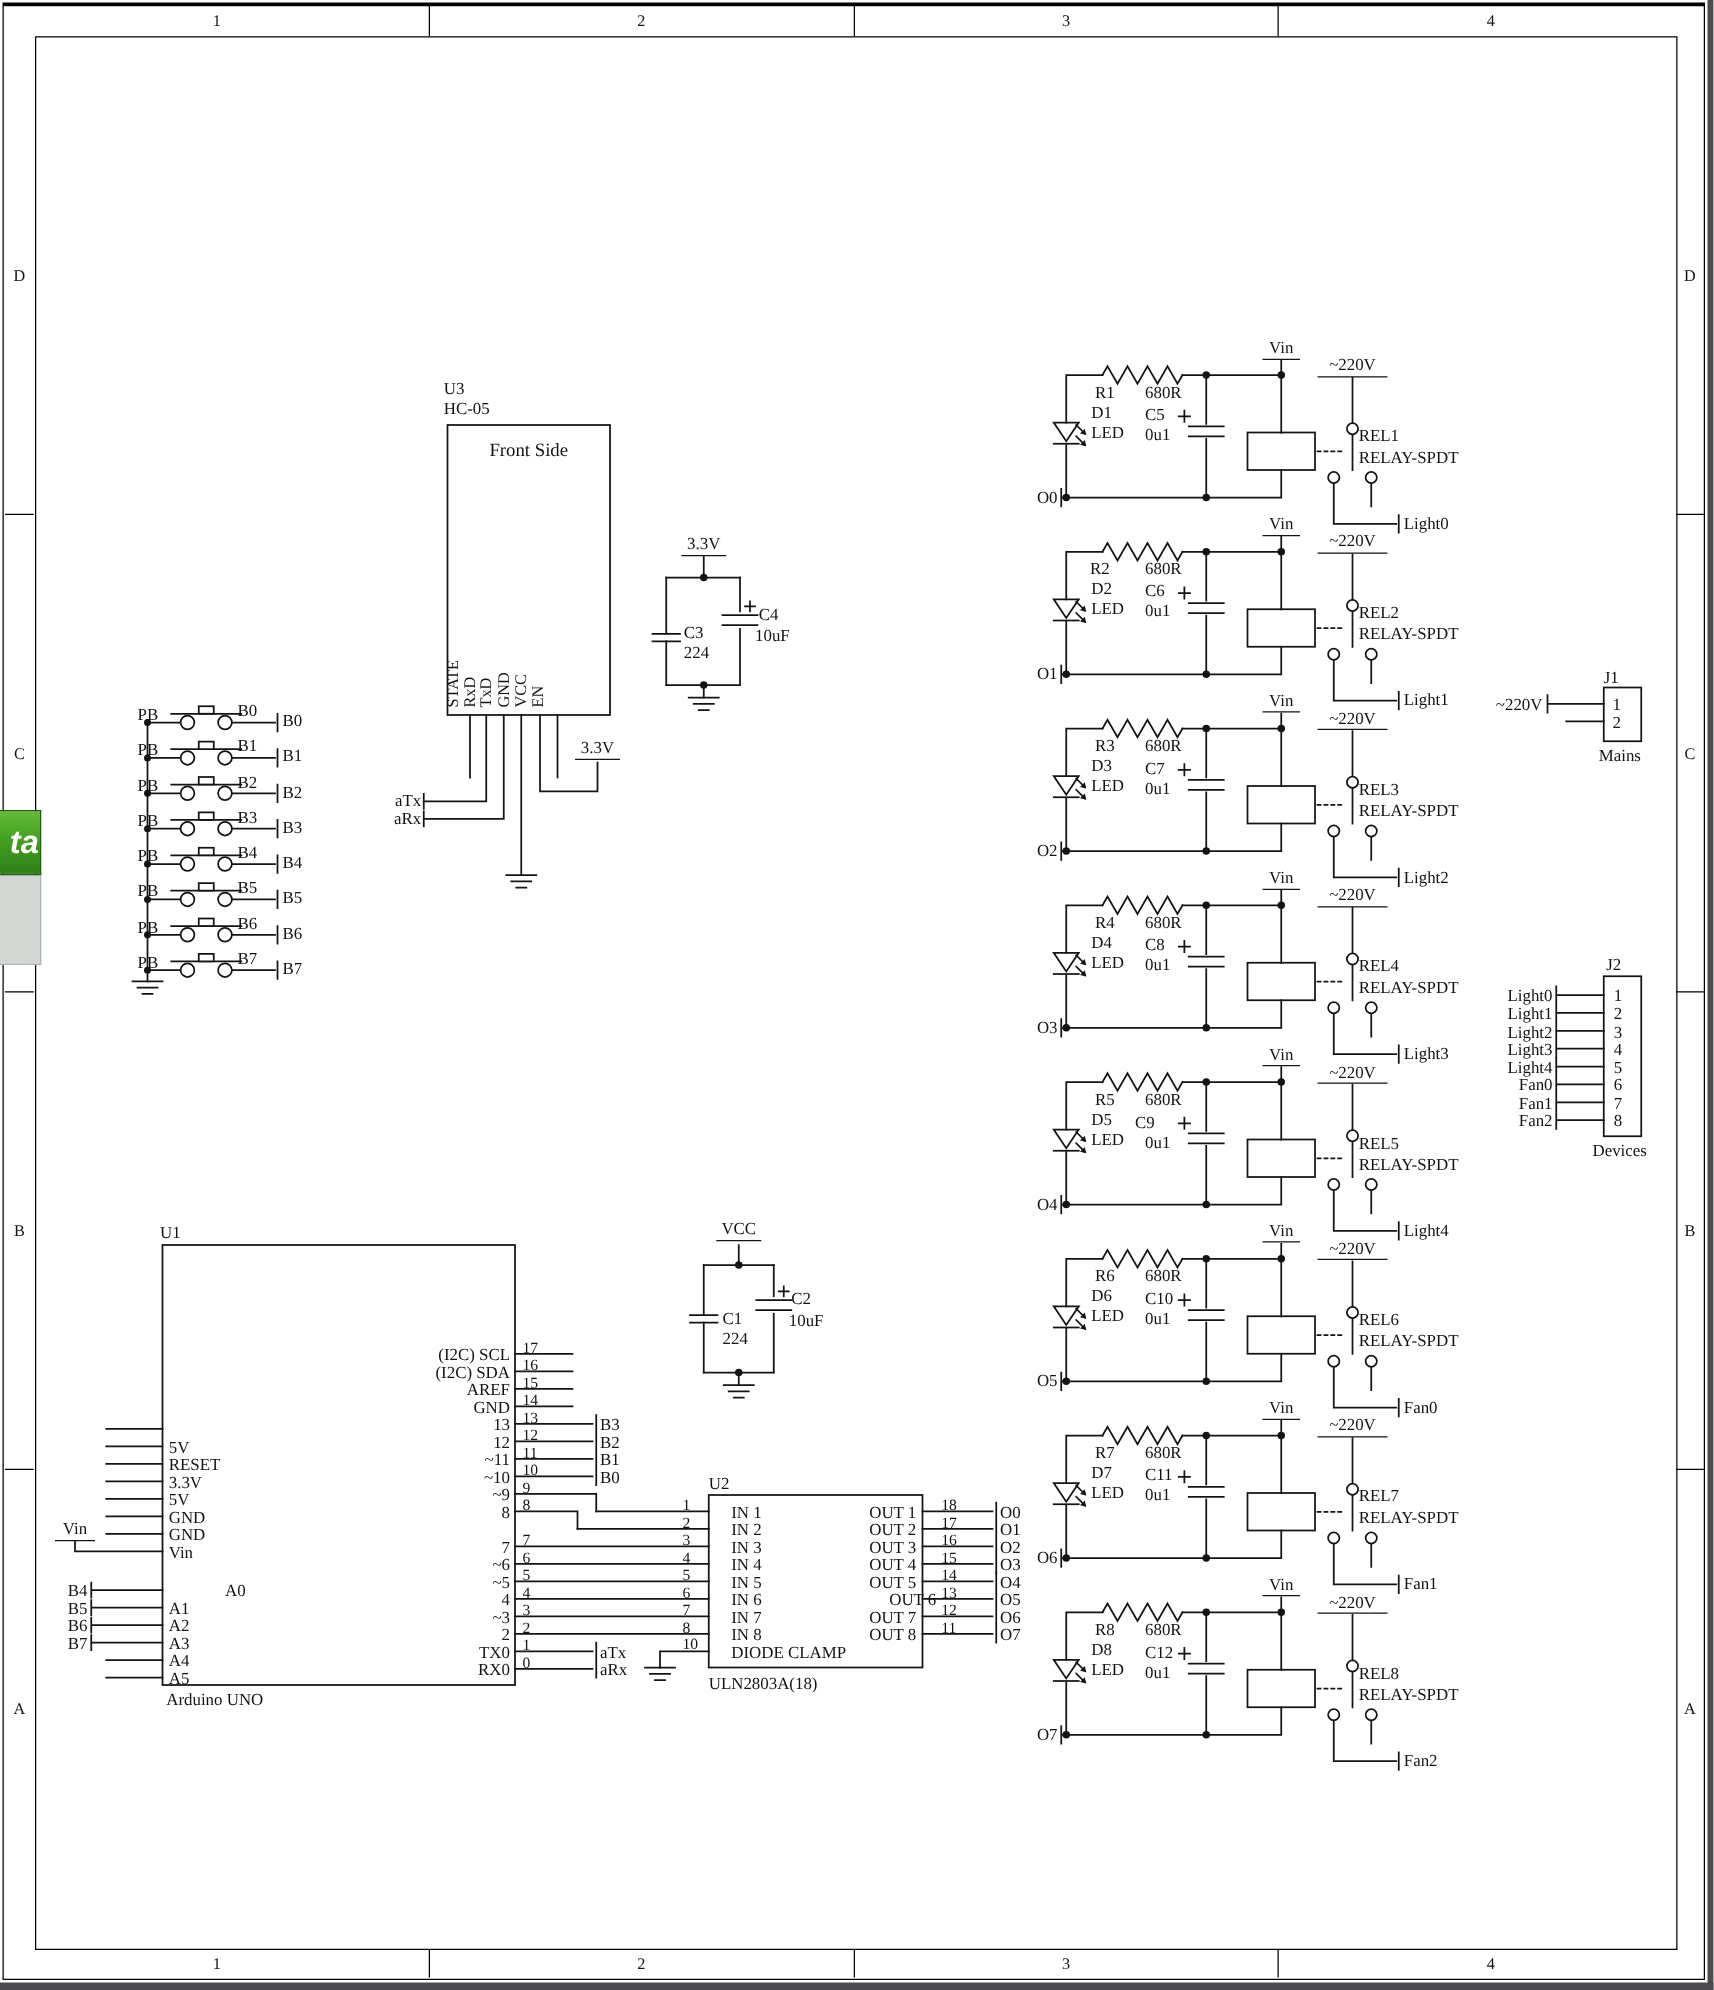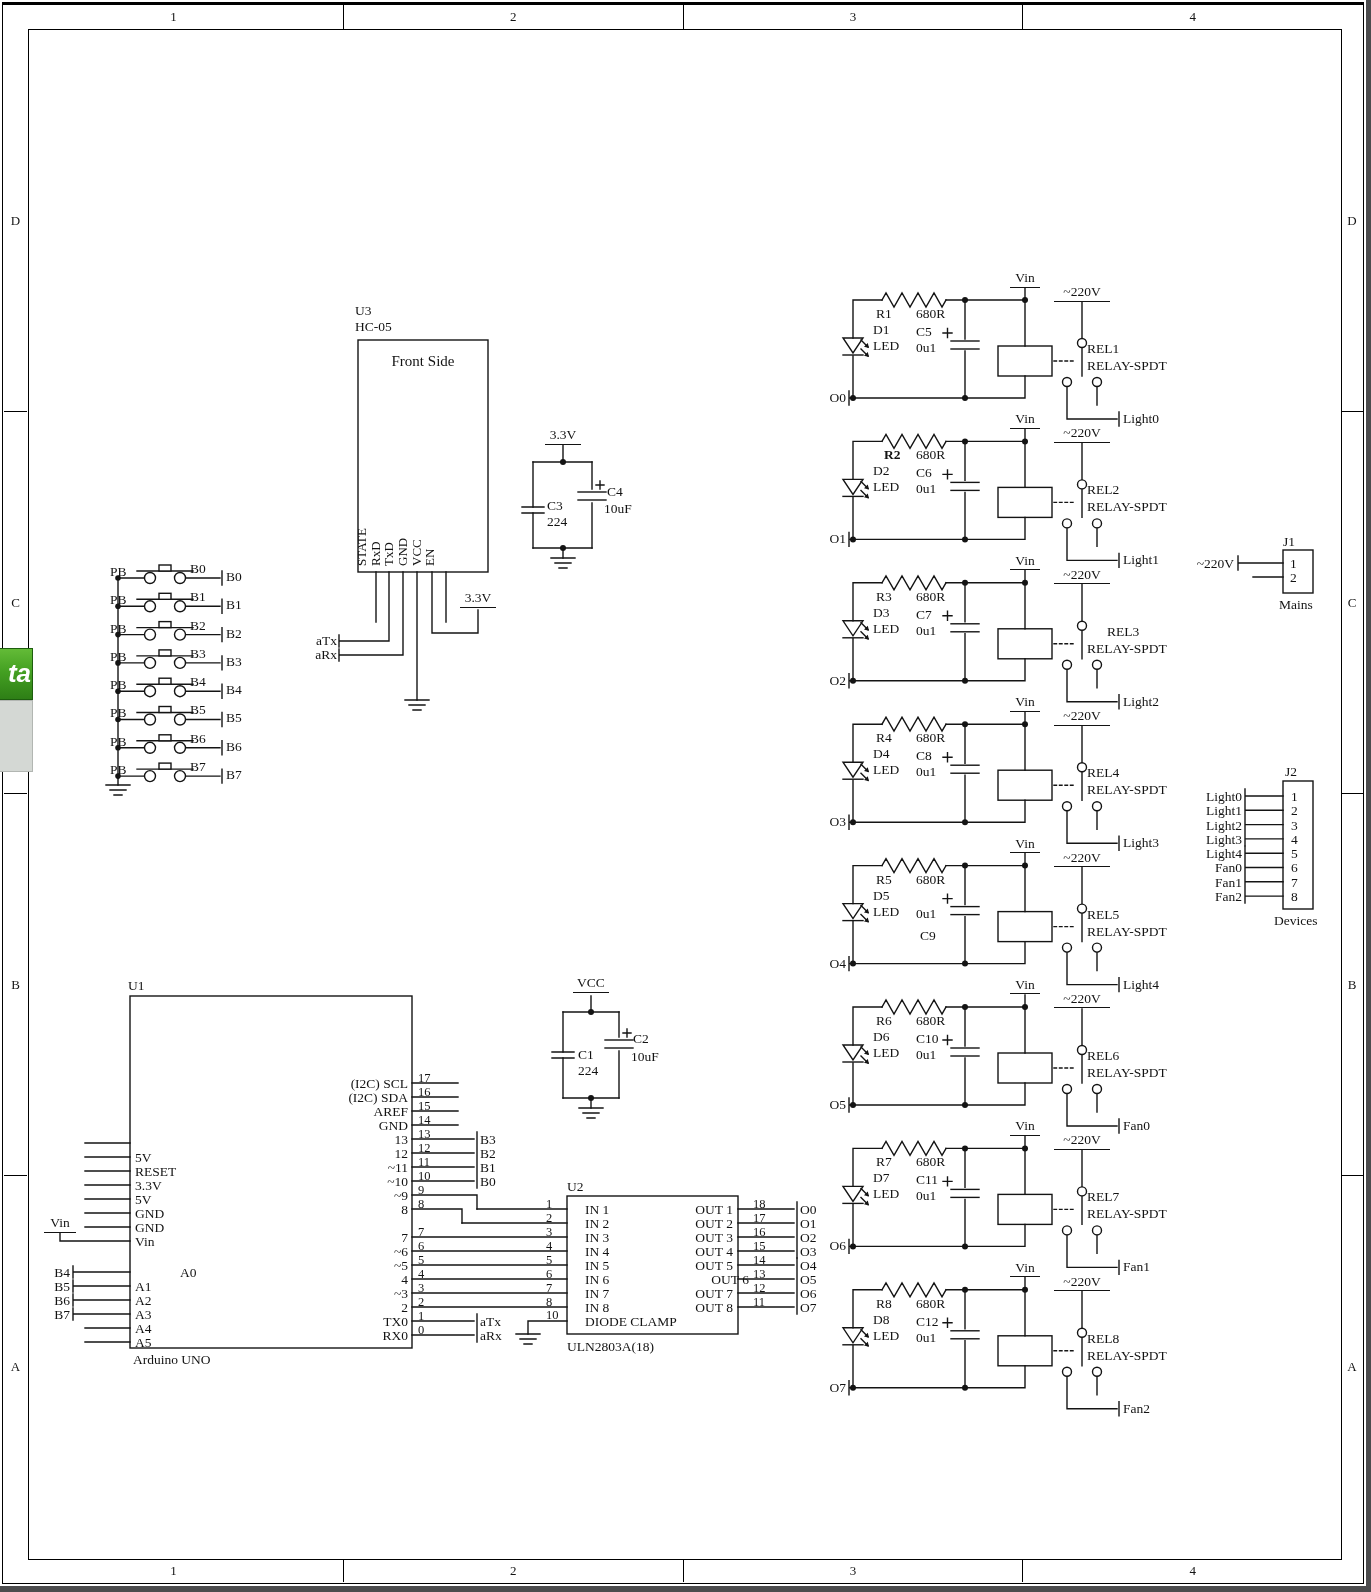--- a/index.html
+++ b/index.html
@@ -572,21 +572,21 @@
       <div class="lbl" style="left:96px;top:54px;">C5</div>
       <div class="lbl" style="left:96px;top:70px;">0u1</div>
       <div class="lbl pwr" style="left:190px;top:0;width:30px;">Vin</div>
       <div class="lbl pwr" style="left:234px;top:14px;width:56px;">~220V</div>
       <div class="lbl" style="left:267px;top:71px;">REL1</div>
       <div class="lbl" style="left:267px;top:88px;">RELAY-SPDT</div>
       <div class="lbl" style="left:303px;top:141px;">Light0</div>
     </div>
       <div class="relay-stage">
       <div class="lbl ra" style="left:0;top:120px;width:26px;">O1</div>
-      <div class="lbl" style="left:64px;top:36px;font-weight:bold;">R2</div>
+      <div class="lbl" style="left:52px;top:36px;">R2</div>
       <div class="lbl" style="left:96px;top:36px;">680R</div>
       <div class="lbl" style="left:53px;top:52px;">D2</div>
       <div class="lbl" style="left:53px;top:68px;">LED</div>
       <div class="lbl" style="left:96px;top:54px;">C6</div>
       <div class="lbl" style="left:96px;top:70px;">0u1</div>
       <div class="lbl pwr" style="left:190px;top:0;width:30px;">Vin</div>
       <div class="lbl pwr" style="left:234px;top:14px;width:56px;">~220V</div>
       <div class="lbl" style="left:267px;top:71px;">REL2</div>
       <div class="lbl" style="left:267px;top:88px;">RELAY-SPDT</div>
       <div class="lbl" style="left:303px;top:141px;">Light1</div>
@@ -594,21 +594,21 @@
       <div class="relay-stage">
       <div class="lbl ra" style="left:0;top:120px;width:26px;">O2</div>
       <div class="lbl" style="left:56px;top:36px;">R3</div>
       <div class="lbl" style="left:96px;top:36px;">680R</div>
       <div class="lbl" style="left:53px;top:52px;">D3</div>
       <div class="lbl" style="left:53px;top:68px;">LED</div>
       <div class="lbl" style="left:96px;top:54px;">C7</div>
       <div class="lbl" style="left:96px;top:70px;">0u1</div>
       <div class="lbl pwr" style="left:190px;top:0;width:30px;">Vin</div>
       <div class="lbl pwr" style="left:234px;top:14px;width:56px;">~220V</div>
-      <div class="lbl" style="left:267px;top:71px;margin-left:20px;">REL3</div>
+      <div class="lbl" style="left:267px;top:71px;">REL3</div>
       <div class="lbl" style="left:267px;top:88px;">RELAY-SPDT</div>
       <div class="lbl" style="left:303px;top:141px;">Light2</div>
     </div>
       <div class="relay-stage">
       <div class="lbl ra" style="left:0;top:120px;width:26px;">O3</div>
       <div class="lbl" style="left:56px;top:36px;">R4</div>
       <div class="lbl" style="left:96px;top:36px;">680R</div>
       <div class="lbl" style="left:53px;top:52px;">D4</div>
       <div class="lbl" style="left:53px;top:68px;">LED</div>
       <div class="lbl" style="left:96px;top:54px;">C8</div>
@@ -618,21 +618,21 @@
       <div class="lbl" style="left:267px;top:71px;">REL4</div>
       <div class="lbl" style="left:267px;top:88px;">RELAY-SPDT</div>
       <div class="lbl" style="left:303px;top:141px;">Light3</div>
     </div>
       <div class="relay-stage">
       <div class="lbl ra" style="left:0;top:120px;width:26px;">O4</div>
       <div class="lbl" style="left:56px;top:36px;">R5</div>
       <div class="lbl" style="left:96px;top:36px;">680R</div>
       <div class="lbl" style="left:53px;top:52px;">D5</div>
       <div class="lbl" style="left:53px;top:68px;">LED</div>
-      <div class="lbl" style="left:100px;top:54px;margin-top:38px;">C9</div>
+      <div class="lbl" style="left:88px;top:54px;">C9</div>
       <div class="lbl" style="left:96px;top:70px;">0u1</div>
       <div class="lbl pwr" style="left:190px;top:0;width:30px;">Vin</div>
       <div class="lbl pwr" style="left:234px;top:14px;width:56px;">~220V</div>
       <div class="lbl" style="left:267px;top:71px;">REL5</div>
       <div class="lbl" style="left:267px;top:88px;">RELAY-SPDT</div>
       <div class="lbl" style="left:303px;top:141px;">Light4</div>
     </div>
       <div class="relay-stage">
       <div class="lbl ra" style="left:0;top:120px;width:26px;">O5</div>
       <div class="lbl" style="left:56px;top:36px;">R6</div>

